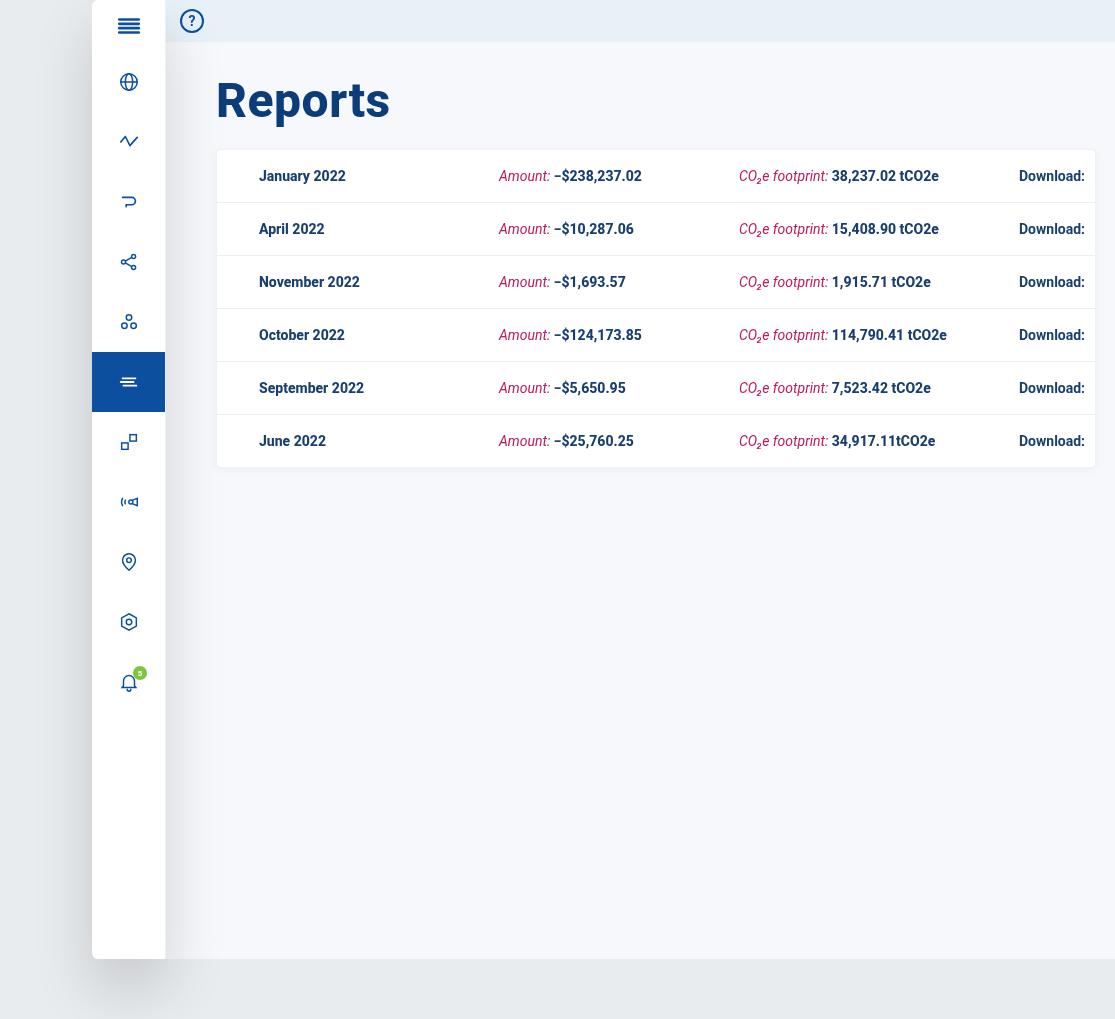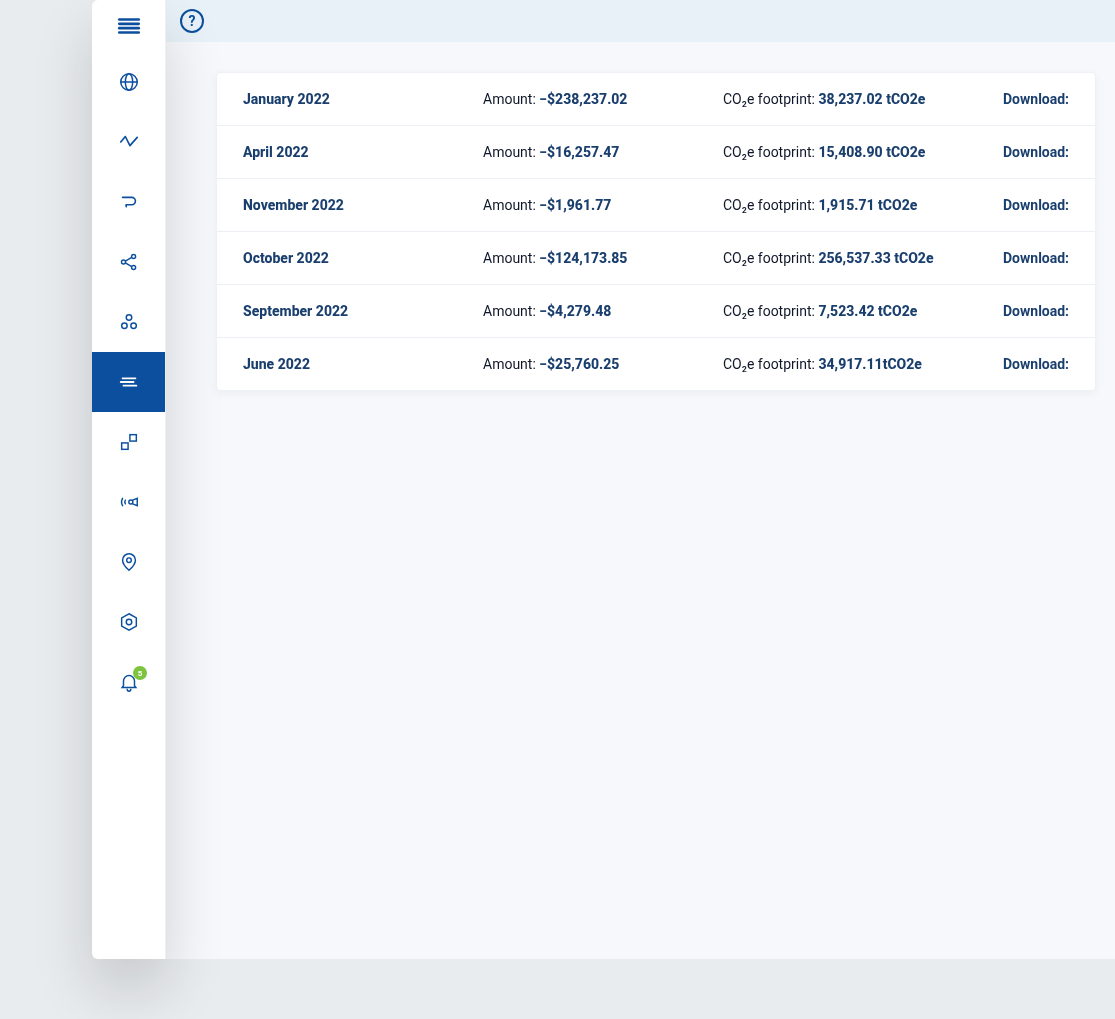--- a/index.html
+++ b/index.html
@@ -51,24 +51,24 @@
   .main { position:absolute; left:calc(92px + 74px); right:0; top:0; bottom:60px; background:var(--bg); }
   .topbar { height:42px; background:var(--top-bar); display:flex; align-items:center; padding:0 14px; }
   .help-btn { width:24px; height:24px; border:2px solid var(--icon); border-radius:50%;
               display:flex; align-items:center; justify-content:center; color:var(--icon); font-weight:700;
               font-size:14px; cursor:pointer; background:transparent; }
   .content { padding:30px 0 0 50px; }
   h1.page-title { margin:0 0 20px 0; font-size:48px; font-weight:800; color:var(--brand-dark); letter-spacing:.5px; }
   .card { background:var(--card); border:1px solid #eef1f5; border-radius:4px; box-shadow:0 2px 8px rgba(12,40,80,.05); }
   .table { width:100%; }
   .row { display:grid; grid-template-columns: 240px 240px 280px 1fr; align-items:center;
-         padding:18px 26px; border-top:1px solid var(--line); font-size:14px; color:var(--muted); }
+         padding:18px 42px; border-top:1px solid var(--line); font-size:14px; color:var(--muted); }
   .row:first-child { border-top:none; }
   .row .period { font-weight:800; color:var(--row-label); }
-  .row .label { color:#0f172a; }
+  .row .label { color:#be185d;font-style:italic; }
   .row .value { font-weight:800; color:var(--row-label); }
   .row .download { font-weight:700; color:var(--row-label); cursor:pointer; text-align:center; }
   
   .ico { width:22px; height:22px; display:block; }
   .ico-lg { width:26px; height:26px; }
   .rows-wrap { max-width: 880px; }
 </style>
 </head>
 <body>
 
@@ -161,50 +161,51 @@
   </nav>
 
   <main class="main">
     <div class="topbar">
       <div class="help-btn">
         <span>?</span>
       </div>
     </div>
 
     <div class="content">
+      <h1 class="page-title">Reports</h1>
 
       <div class="card rows-wrap">
         <div class="table" id="reports-table">
             <div class="row">
               <div class="period">January 2022</div>
               <div><span class="label">Amount: </span><span class="value">−$238,237.02</span></div>
               <div class="co2"><span class="label">CO₂e footprint: </span><span class="value">38,237.02 tCO2e</span></div>
               <div class="download">Download:</div>
             </div>
             <div class="row">
               <div class="period">April 2022</div>
-              <div><span class="label">Amount: </span><span class="value">−$16,257.47</span></div>
+              <div><span class="label">Amount: </span><span class="value">−$10,287.06</span></div>
               <div class="co2"><span class="label">CO₂e footprint: </span><span class="value">15,408.90 tCO2e</span></div>
               <div class="download">Download:</div>
             </div>
             <div class="row">
               <div class="period">November 2022</div>
-              <div><span class="label">Amount: </span><span class="value">−$1,961.77</span></div>
+              <div><span class="label">Amount: </span><span class="value">−$1,693.57</span></div>
               <div class="co2"><span class="label">CO₂e footprint: </span><span class="value">1,915.71 tCO2e</span></div>
               <div class="download">Download:</div>
             </div>
             <div class="row">
               <div class="period">October 2022</div>
               <div><span class="label">Amount: </span><span class="value">−$124,173.85</span></div>
-              <div class="co2"><span class="label">CO₂e footprint: </span><span class="value">256,537.33 tCO2e</span></div>
+              <div class="co2"><span class="label">CO₂e footprint: </span><span class="value">114,790.41 tCO2e</span></div>
               <div class="download">Download:</div>
             </div>
             <div class="row">
               <div class="period">September 2022</div>
-              <div><span class="label">Amount: </span><span class="value">−$4,279.48</span></div>
+              <div><span class="label">Amount: </span><span class="value">−$5,650.95</span></div>
               <div class="co2"><span class="label">CO₂e footprint: </span><span class="value">7,523.42 tCO2e</span></div>
               <div class="download">Download:</div>
             </div>
             <div class="row">
               <div class="period">June 2022</div>
               <div><span class="label">Amount: </span><span class="value">−$25,760.25</span></div>
               <div class="co2"><span class="label">CO₂e footprint: </span><span class="value">34,917.11tCO2e</span></div>
               <div class="download">Download:</div>
             </div>
           </div>

